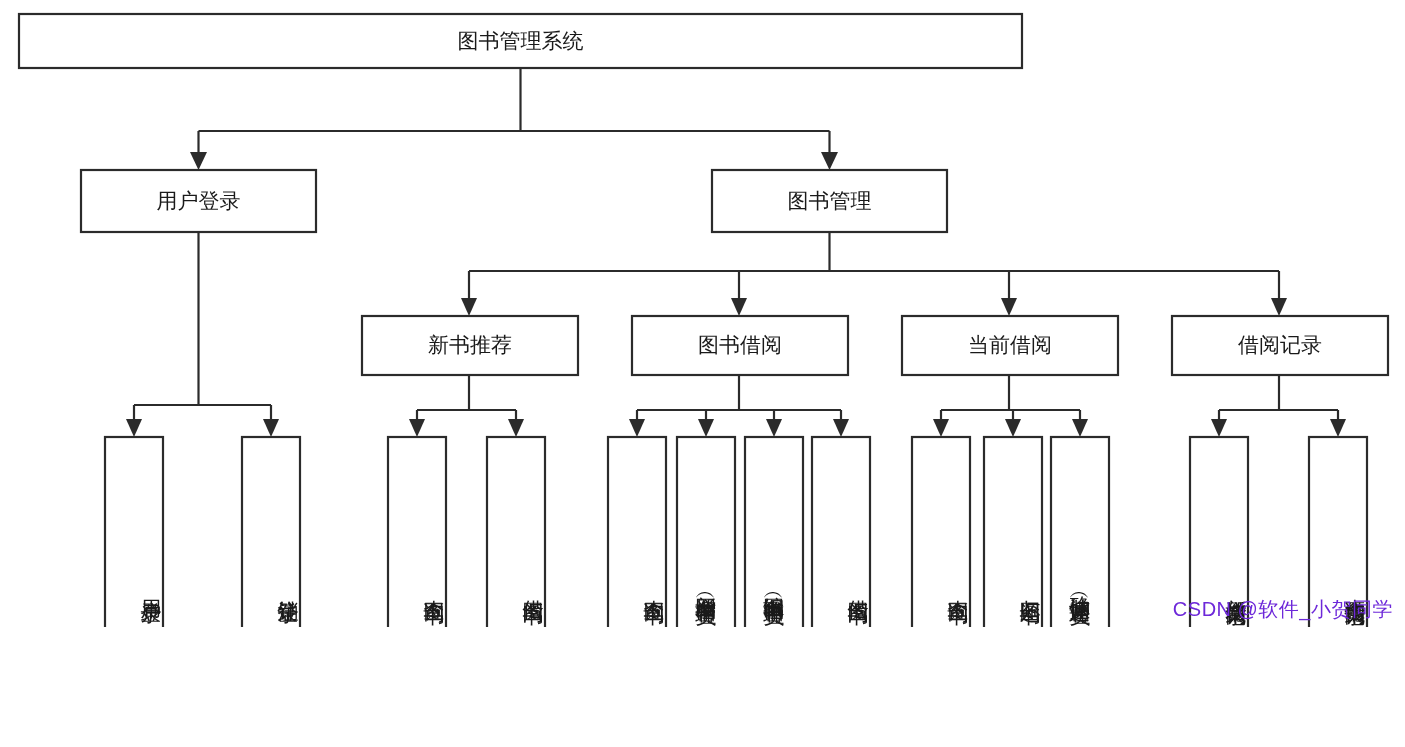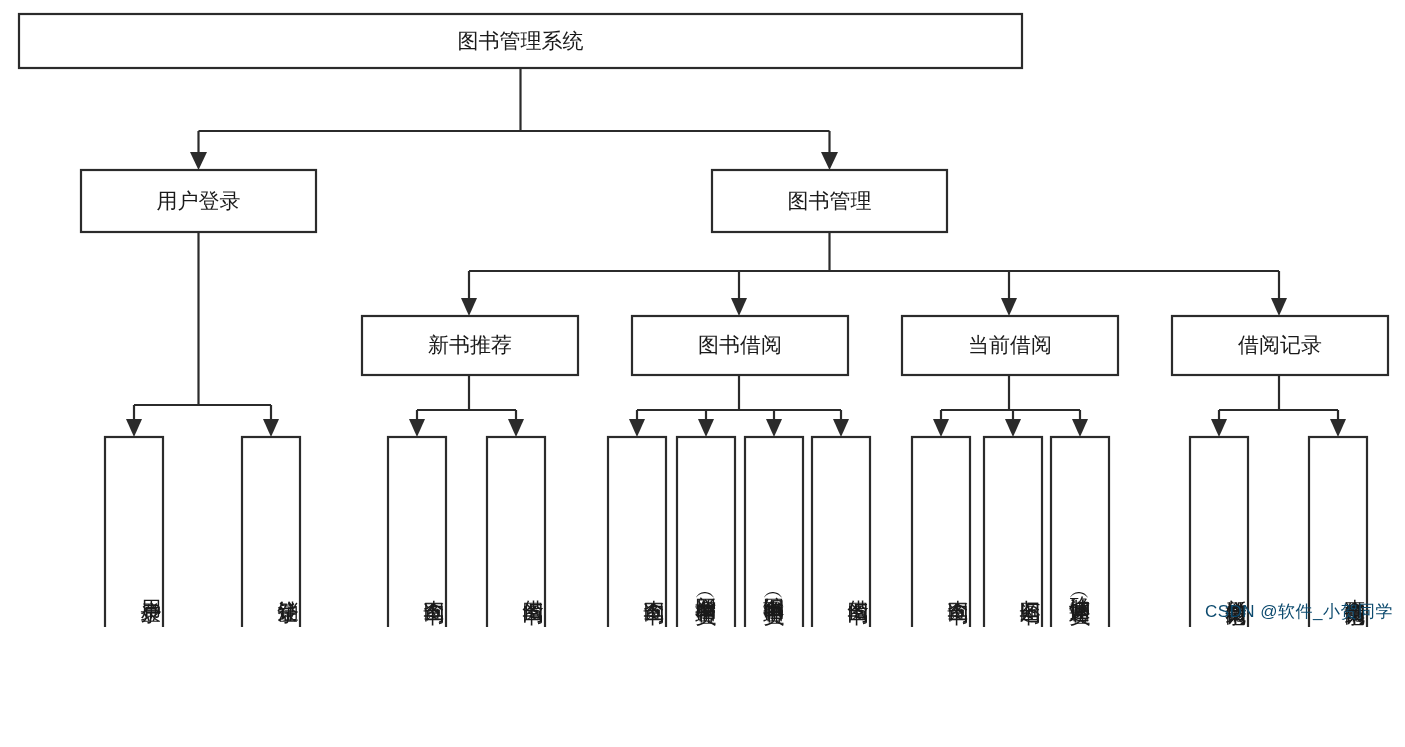--- a/index.html
+++ b/index.html
@@ -58,22 +58,22 @@
     color: #1a1a1a;
     letter-spacing: 1.5px;
     font-family: "Liberation Sans", "DejaVu Sans", sans-serif;
     white-space: nowrap;
     pointer-events: none;
   }
   .watermark {
     position: absolute;
     right: 12px;
     bottom: 4px;
-    font-size: 17px;
-    color: #0c4a6e;
+    font-size: 20px;
+    color: #6d28d9;
     font-family: "Liberation Sans", "DejaVu Sans", sans-serif;
     letter-spacing: 0.5px;
     white-space: nowrap;
   }
 </style>
 </head>
 <body>
 
 <div id="diagram-root">
 

